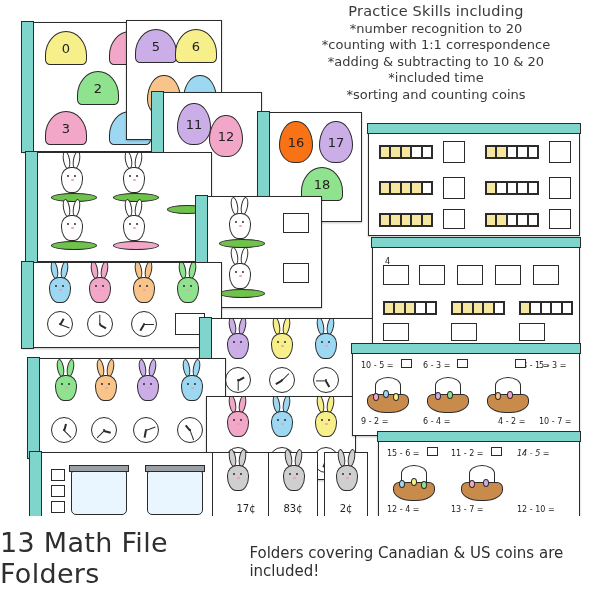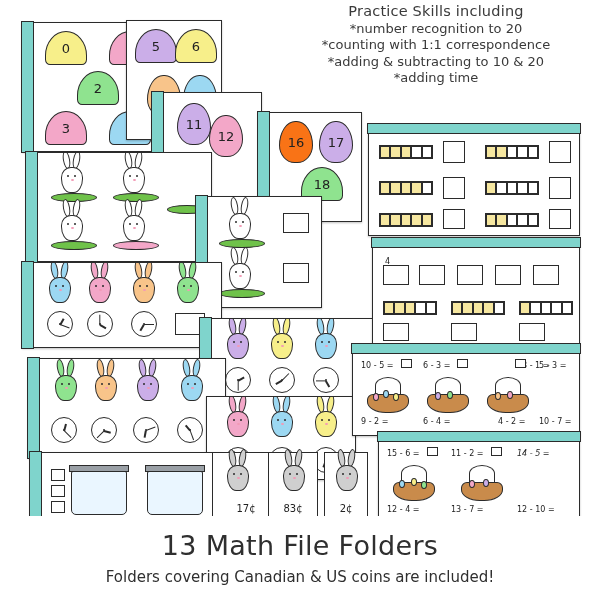--- a/index.html
+++ b/index.html
@@ -131,40 +131,41 @@
     position:absolute;background:#fff;border:1.5px solid #2b2b2b;box-sizing:border-box;
     display:flex;flex-direction:column;align-items:center;justify-content:flex-end;
   }
   .moneycard .lbl{
     font-family:"DejaVu Sans", sans-serif;font-size:10px;color:#222;margin-bottom:3px;
   }
 
   
   .banner{
     position:absolute;left:0;right:0;bottom:0;height:84px;background:#ffffff;
-    display:flex;flex-direction:column;align-items:center;justify-content:center;
+    display:flex;flex-direction:row;align-items:center;justify-content:center;
   }
   .banner .t1{
     font-family:"DejaVu Sans", sans-serif;font-size:27px;color:#2f2f2f;letter-spacing:.3px;
   }
   .banner .t2{
     font-family:"DejaVu Sans", sans-serif;font-size:15px;color:#2f2f2f;margin-top:7px;
   }
 </style>
 </head>
 <body>
 
 <div class="stage">
 
   <div class="skills">
     <div class="hdr">Practice Skills including</div>
     <div class="ln">*number recognition to 20</div>
     <div class="ln">*counting with 1:1 correspondence</div>
     <div class="ln">*adding &amp; subtracting to 10 &amp; 20</div>
-    <div class="ln">*adding time</div>
+    <div class="ln">*included time</div>
+    <div class="ln">*sorting and counting coins</div>
   </div>
 
   <div class="folder" style="left:22px;top:22px;width:148px;height:130px;">
     <div class="tabstrip"></div>
     <div class="inner">
       <div class="eggcard" style="left:22px;top:8px;">
         <div class="dome" style="background:#f7ef8a;">0</div>
       </div>
       <div class="eggcard" style="left:86px;top:8px;">
         <div class="dome" style="background:#f3a7c8;">1</div>

